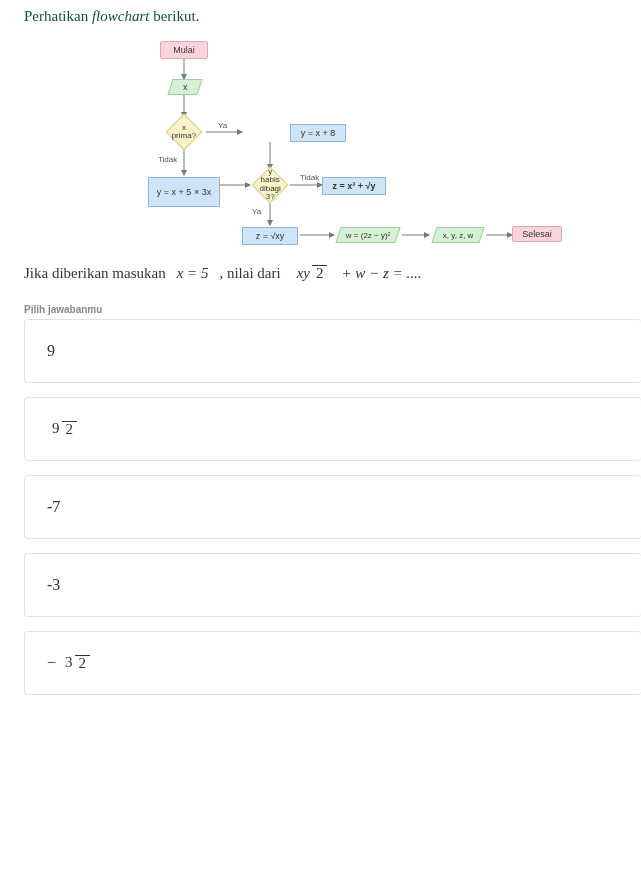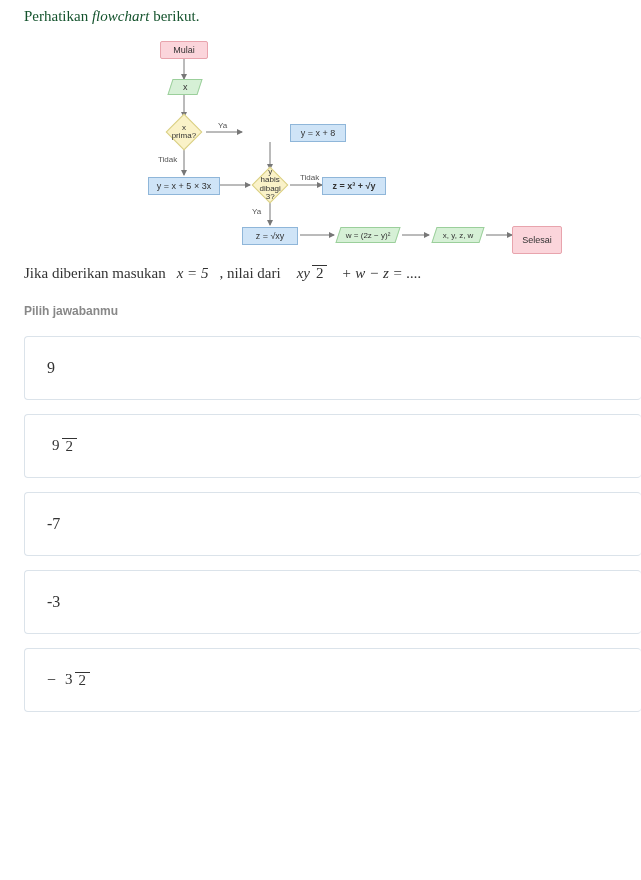--- a/index.html
+++ b/index.html
@@ -57,24 +57,24 @@
     font-size: 15px;
     line-height: 1.05;
     margin: 0 3px;
   }
   .frac .num { padding: 0 2px; }
   .frac .den { border-top: 1px solid #333; padding: 0 4px; }
 
   
   .answers-header {
     font-family: -apple-system, BlinkMacSystemFont, Arial, sans-serif;
-    font-size: 12px;
+    font-size: 10px;
     color: #888;
     font-weight: 600;
-    margin-bottom: 18px;
+    margin-bottom: 4px;
   }
 
   .answer {
     border: 1px solid #dbe3ea;
     background: #fff;
     border-radius: 4px;
     margin-bottom: 14px;
     padding: 18px 22px;
     font-family: Georgia, serif;
     font-size: 16px;
@@ -123,21 +123,21 @@
     <line class="arrow" x1="176" y1="198" x2="210" y2="198" marker-end="url(#ah)"></line>
 
     <line class="arrow" x1="278" y1="198" x2="305" y2="198" marker-end="url(#ah)"></line>
 
     <line class="arrow" x1="362" y1="198" x2="388" y2="198" marker-end="url(#ah)"></line>
   </svg>
 
   <div class="node terminal" style="left:36px;top:4px;width:48px;height:18px;">
       <span>Mulai</span>
     </div>
-  <div class="node terminal" style="left:388px;top:189px;width:50px;height:28px;">
+  <div class="node terminal" style="left:388px;top:189px;width:50px;height:16px;">
       <span>Selesai</span>
     </div>
 
   <div class="node io" style="left:46px;top:42px;width:30px;height:16px;">
       <span>x</span>
     </div>
   <div class="node io" style="left:214px;top:190px;width:60px;height:16px;font-size:8px;">
       <span>w = (2z − y)²</span>
     </div>
   <div class="node io" style="left:310px;top:190px;width:48px;height:16px;font-size:8px;">
@@ -148,21 +148,21 @@
       <span>x prima?</span>
     </div>
   <div class="node decision" style="left:133px;top:135px;width:26px;height:26px;">
       <span>y habis
 dibagi 3?</span>
     </div>
 
   <div class="node process" style="left:118px;top:87px;width:56px;height:18px;margin-left:48px;">
       <span>y = x + 8</span>
     </div>
-  <div class="node process" style="left:24px;top:140px;width:72px;height:18px;">
+  <div class="node process" style="left:24px;top:140px;width:72px;height:30px;">
       <span>y = x + 5 × 3x</span>
     </div>
   <div class="node process" style="left:198px;top:140px;width:64px;height:18px;font-weight:bold;">
       <span>z = x³ + √y</span>
     </div>
   <div class="node process" style="left:118px;top:190px;width:56px;height:18px;">
       <span>z = √xy</span>
     </div>
 
   <div class="edge-label" style="left:94px;top:84px;">Ya</div>

